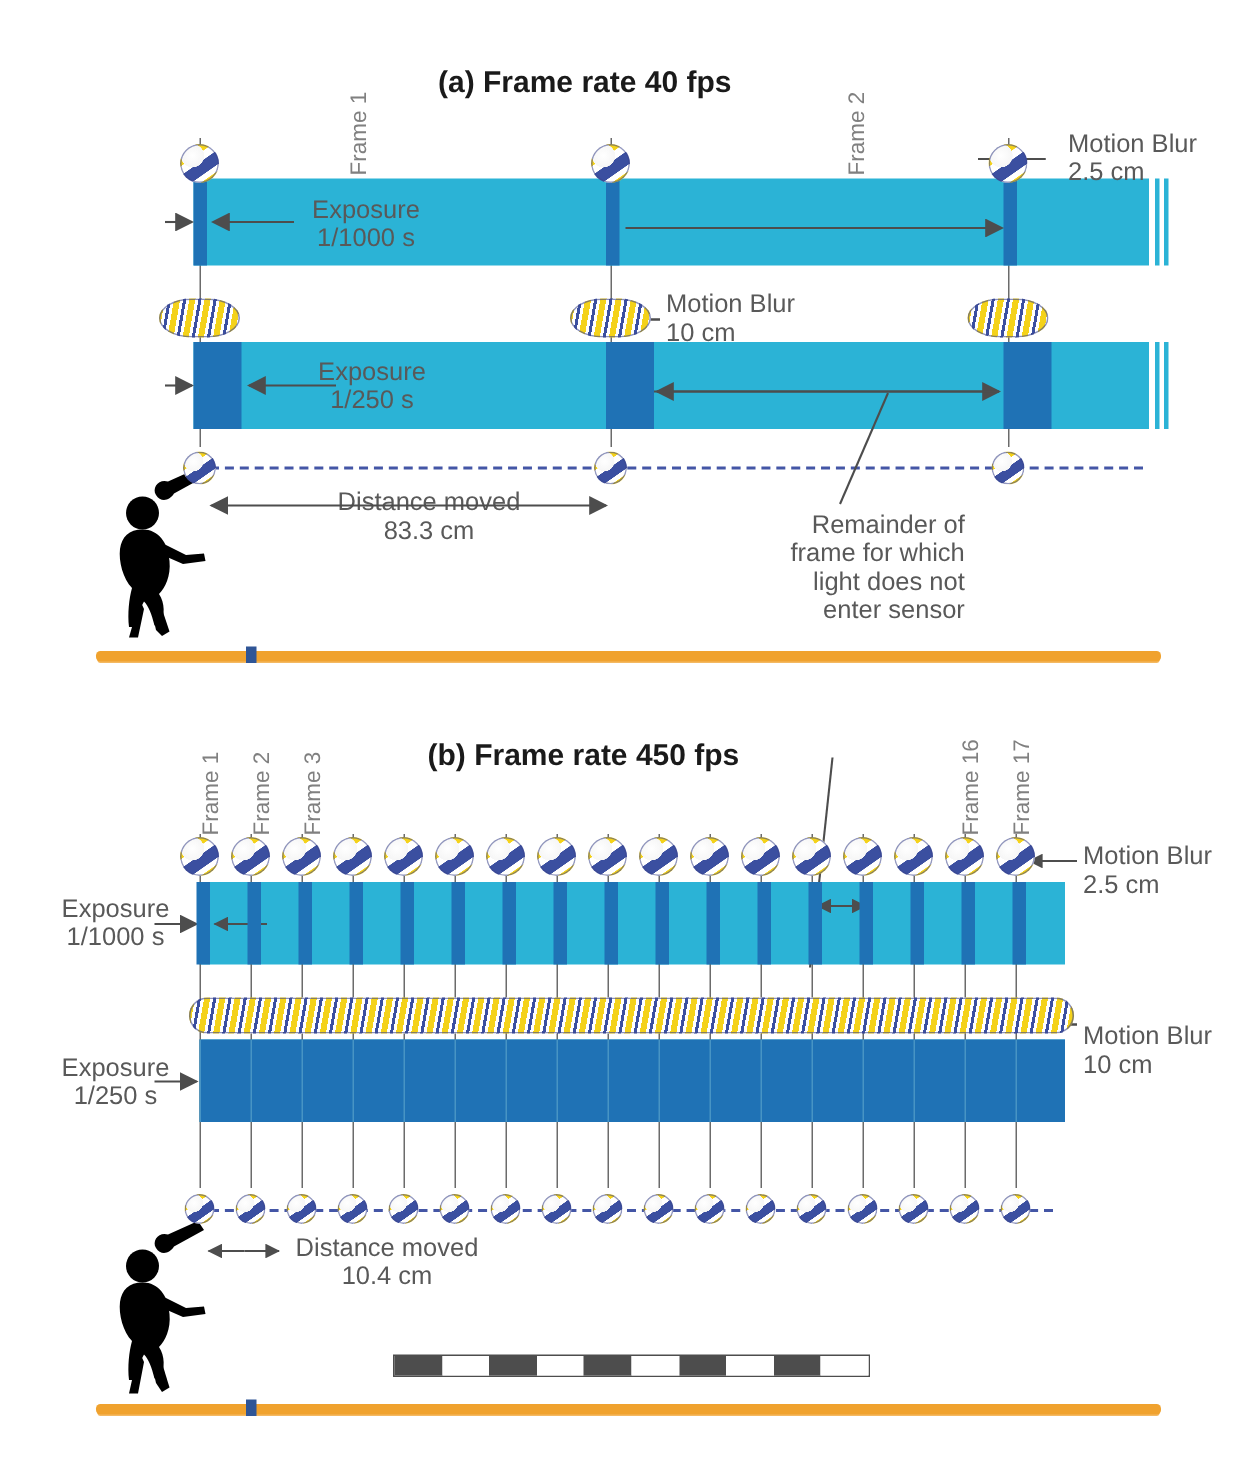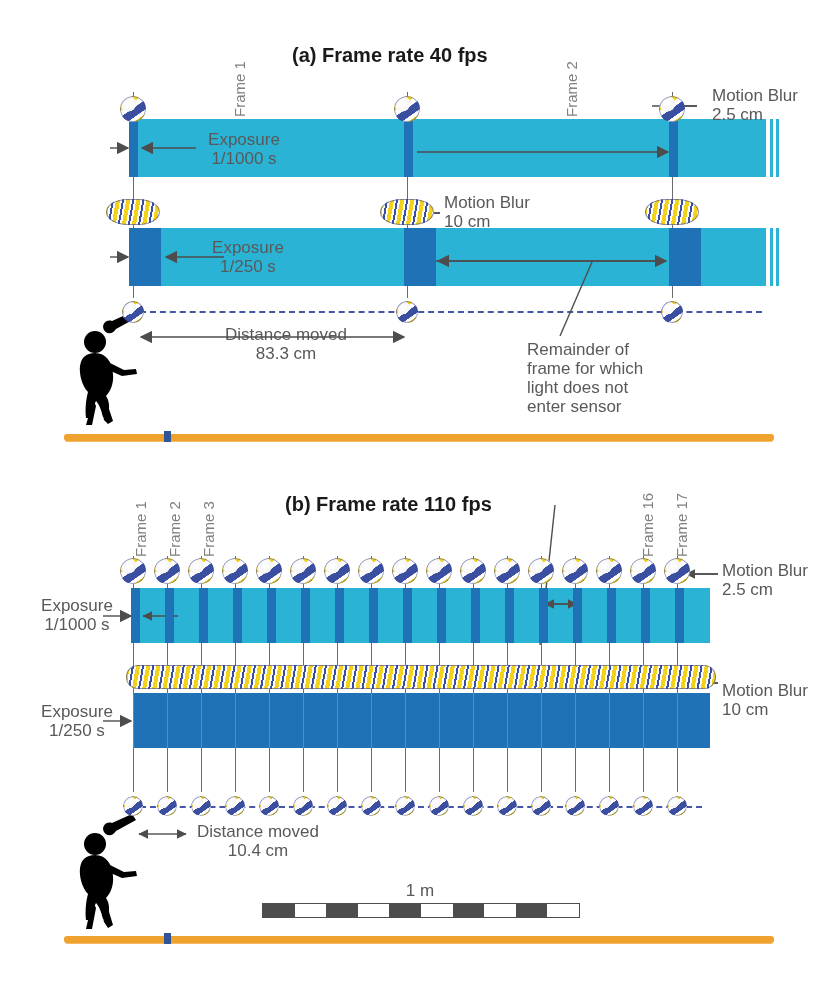--- a/index.html
+++ b/index.html
@@ -60,30 +60,30 @@
   <div class="bar cyan" style="left:129px;top:228px;width:637px;height:58px;"></div>
   <div class="bar dblue" style="left:129px;top:228px;width:32px;height:58px;"></div>
   <div class="bar dblue" style="left:404px;top:228px;width:32px;height:58px;"></div>
   <div class="bar dblue" style="left:669px;top:228px;width:32px;height:58px;"></div>
   <div class="bar cyan" style="left:770px;top:228px;width:3px;height:58px;"></div>
   <div class="bar cyan" style="left:776px;top:228px;width:3px;height:58px;"></div>
 
   <div class="lbl c" style="left:168px;top:238px;width:160px;">Exposure<br>1/250 s</div>
   <div class="lbl" style="left:444px;top:193px;">Motion Blur<br>10 cm</div>
 
-  <div class="lbl" style="left:527px;top:340px;">Remainder of<br>frame for which<br>light does not<br>enter sensor</div>
+  <div class="lbl" style="left:527px;top:340px;text-align:right;">Remainder of<br>frame for which<br>light does not<br>enter sensor</div>
 
   <div class="lbl c" style="left:196px;top:325px;width:180px;">Distance moved<br>83.3 cm</div>
 
   <div class="dash" style="left:140px;top:311px;width:622px;"></div>
 
   <div class="sand" style="left:64px;top:434px;width:710px;"></div>
   <div class="sandmark" style="left:164px;top:431px;width:7px;height:11px;"></div>
 
-  <div class="title" style="left:285px;top:493px;">(b) Frame rate 110 fps</div>
+  <div class="title" style="left:285px;top:493px;">(b) Frame rate 450 fps</div>
 
   <div class="vlabel" style="left:149px;top:540px;">Frame 1</div>
   <div class="vlabel" style="left:183px;top:540px;">Frame 2</div>
   <div class="vlabel" style="left:217px;top:540px;">Frame 3</div>
   <div class="vlabel" style="left:656px;top:540px;">Frame 16</div>
   <div class="vlabel" style="left:690px;top:540px;">Frame 17</div>
 
 
   <div class="bar cyan" style="left:133px;top:588px;width:577px;height:55px;"></div>
   <div class="bar cyan" style="left:133px;top:693px;width:577px;height:55px;"></div>
@@ -91,21 +91,20 @@
   <div class="lbl c" style="left:12px;top:596px;width:130px;">Exposure<br>1/1000 s</div>
   <div class="lbl c" style="left:12px;top:702px;width:130px;">Exposure<br>1/250 s</div>
 
   <div class="lbl" style="left:722px;top:561px;">Motion Blur<br>2.5 cm</div>
   <div class="lbl" style="left:722px;top:681px;">Motion Blur<br>10 cm</div>
 
   <div class="lbl c" style="left:168px;top:822px;width:180px;">Distance moved<br>10.4 cm</div>
 
   <div class="dash" style="left:140px;top:806px;width:562px;"></div>
 
-  <div class="lbl c" style="left:330px;top:881px;width:180px;">1 m</div>
   <div class="scalebar" id="scalebar" style="left:262px;top:903px;width:318px;height:15px;">
       <div class="seg-dark"></div>
       <div class="seg-light"></div>
       <div class="seg-dark"></div>
       <div class="seg-light"></div>
       <div class="seg-dark"></div>
       <div class="seg-light"></div>
       <div class="seg-dark"></div>
       <div class="seg-light"></div>
       <div class="seg-dark"></div>

